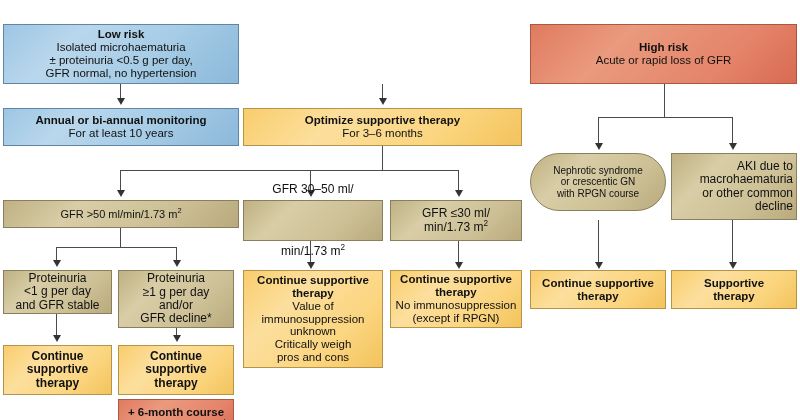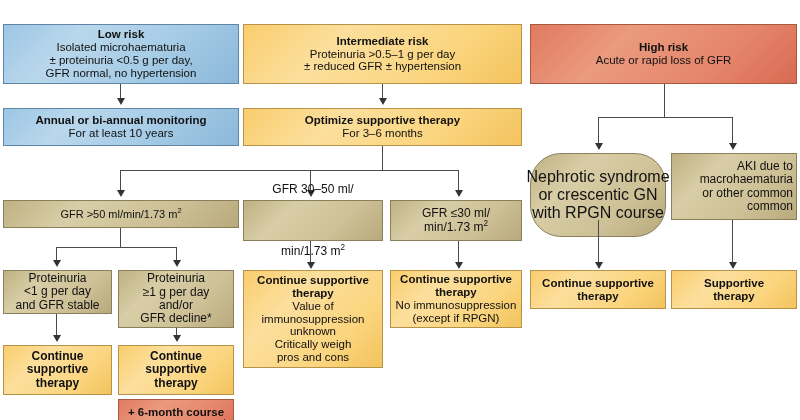--- a/index.html
+++ b/index.html
@@ -79,25 +79,20 @@
   </div>
 
   <div class="vline" style="left:120px; top:63px; height:15px;"></div>
   <div class="arrow" style="left:117px; top:77px;"></div>
 
   <div class="box blue" style="left:3px; top:87px; width:236px; height:38px; font-size:11.5px;">
     <span class="ln hd">Annual or bi-annual monitoring</span>
     <span class="ln">For at least 10 years</span>
   </div>
 
-  <div class="box yellow" style="left:243px; top:3px; width:279px; height:60px; font-size:11.5px;">
-    <span class="ln hd">Intermediate risk</span>
-    <span class="ln">Proteinuria &gt;0.5–1 g per day</span>
-    <span class="ln">± reduced GFR ± hypertension</span>
-  </div>
 
   <div class="vline" style="left:382px; top:63px; height:15px;"></div>
   <div class="arrow" style="left:379px; top:77px;"></div>
 
   <div class="box yellow" style="left:243px; top:87px; width:279px; height:38px; font-size:11.5px;">
     <span class="ln hd">Optimize supportive therapy</span>
     <span class="ln">For 3–6 months</span>
   </div>
 
   <div class="vline" style="left:382px; top:125px; height:24px;"></div>
@@ -192,31 +187,31 @@
     <span class="ln">Acute or rapid loss of GFR</span>
   </div>
 
   <div class="vline" style="left:664px; top:63px; height:33px;"></div>
   <div class="hline" style="left:598px; top:96px; width:134px;"></div>
   <div class="vline" style="left:598px; top:96px; height:27px;"></div>
   <div class="arrow" style="left:595px; top:122px;"></div>
   <div class="vline" style="left:732px; top:96px; height:27px;"></div>
   <div class="arrow" style="left:729px; top:122px;"></div>
 
-  <div class="box tan" style="left:530px; top:132px; width:136px; height:84px; font-size:16px;border-radius:31px;">
+  <div class="box tan" style="left:530px; top:132px; width:136px; height:58px; font-size:10px;border-radius:31px;">
     <span class="ln">Nephrotic syndrome</span>
     <span class="ln">or crescentic GN</span>
     <span class="ln">with RPGN course</span>
   </div>
 
   <div class="box tan" style="left:671px; top:132px; width:126px; height:67px; font-size:12px;align-items:flex-end;">
     <span class="ln">AKI due to</span>
     <span class="ln">macrohaematuria</span>
     <span class="ln">or other common</span>
-    <span class="ln">common</span>
+    <span class="ln">decline</span>
   </div>
 
   <div class="vline" style="left:598px; top:199px; height:43px;"></div>
   <div class="arrow" style="left:595px; top:241px;"></div>
   <div class="vline" style="left:732px; top:199px; height:43px;"></div>
   <div class="arrow" style="left:729px; top:241px;"></div>
 
   <div class="box yellow" style="left:530px; top:249px; width:136px; height:39px; font-size:11.5px;">
     <span class="ln hd">Continue supportive</span>
     <span class="ln hd">therapy</span>

